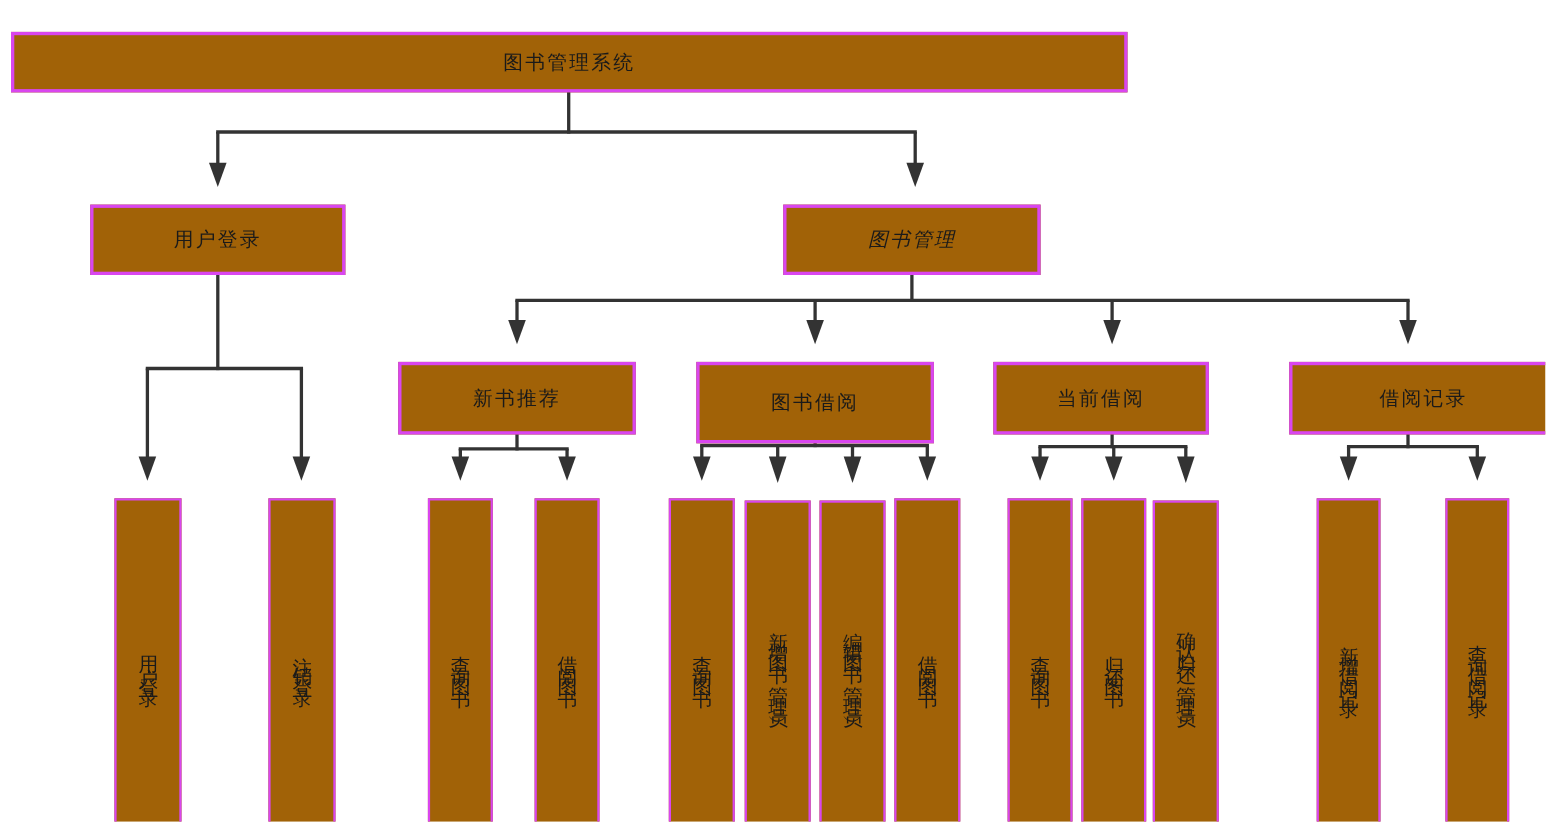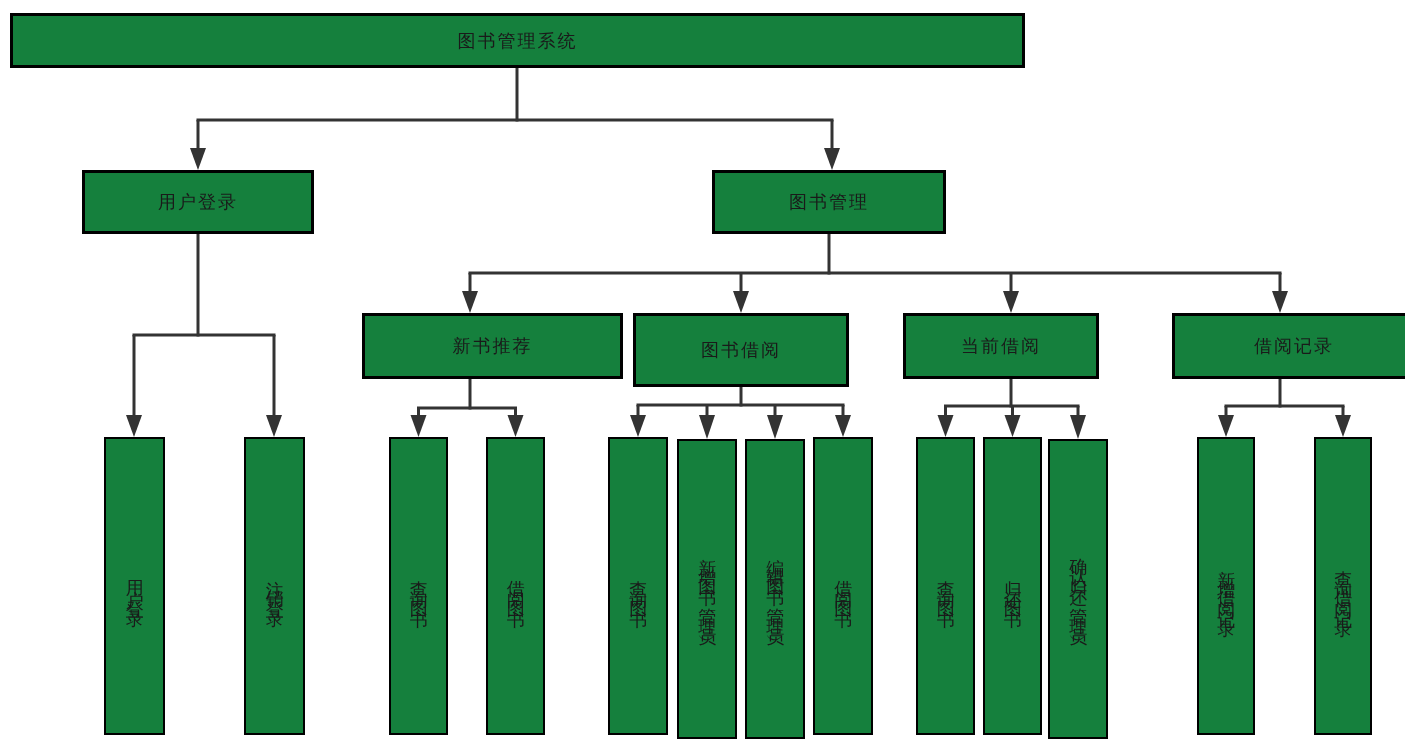--- a/index.html
+++ b/index.html
@@ -4,23 +4,23 @@
 <style>
   html,body { margin:0; padding:0; background:#ffffff; }
   .canvas {
     position:relative; width:1405px; height:747px; background:#ffffff;
     font-family:"Liberation Sans","DejaVu Sans",sans-serif; overflow:hidden;
   }
   svg.connectors { position:absolute; left:0; top:0; z-index:1; }
   svg.connectors line { stroke:#333333; stroke-width:3; }
   svg.connectors polygon { fill:#333333; }
   .box {
-    position:absolute; background:#15803d; border:3px solid #000000;
+    position:absolute; background:#a16207; border:3px solid #d946ef;
     box-sizing:border-box; display:flex; align-items:center; justify-content:center;
-    color:#1a1a1a; z-index:2;
+    color:#1a1a1a; z-index:2;margin-top:16px;
   }
   .hbox .label { font-size:18px; letter-spacing:2px; }
   .vbox { border-width:2px; }
   .vbox .vtext {
     writing-mode:vertical-rl; text-orientation:mixed;
     font-size:18px; letter-spacing:10px; line-height:1.15; white-space:nowrap;
   }
   .watermark {
     position:absolute; right:3px; top:715px; z-index:5;
     font-size:23px; color:#a9a9a9; letter-spacing:1px;
@@ -100,25 +100,25 @@
     </g>
   </svg>
 
   <div class="box hbox" style="left:10px;top:13px;width:1015px;height:55px;">
     <span class="label">图书管理系统</span>
   </div>
 
   <div class="box hbox" style="left:82px;top:170px;width:232px;height:64px;">
     <span class="label">用户登录</span>
   </div>
-  <div class="box hbox" style="left:712px;top:170px;width:234px;height:64px;">
+  <div class="box hbox" style="left:712px;top:170px;width:234px;height:64px;font-style:italic;">
     <span class="label">图书管理</span>
   </div>
 
-  <div class="box hbox" style="left:362px;top:313px;width:261px;height:66px;">
+  <div class="box hbox" style="left:362px;top:313px;width:216px;height:66px;">
     <span class="label">新书推荐</span>
   </div>
   <div class="box hbox" style="left:633px;top:313px;width:216px;height:74px;">
     <span class="label">图书借阅</span>
   </div>
   <div class="box hbox" style="left:903px;top:313px;width:196px;height:66px;">
     <span class="label">当前借阅</span>
   </div>
   <div class="box hbox" style="left:1172px;top:313px;width:244px;height:66px;">
     <span class="label">借阅记录</span>

